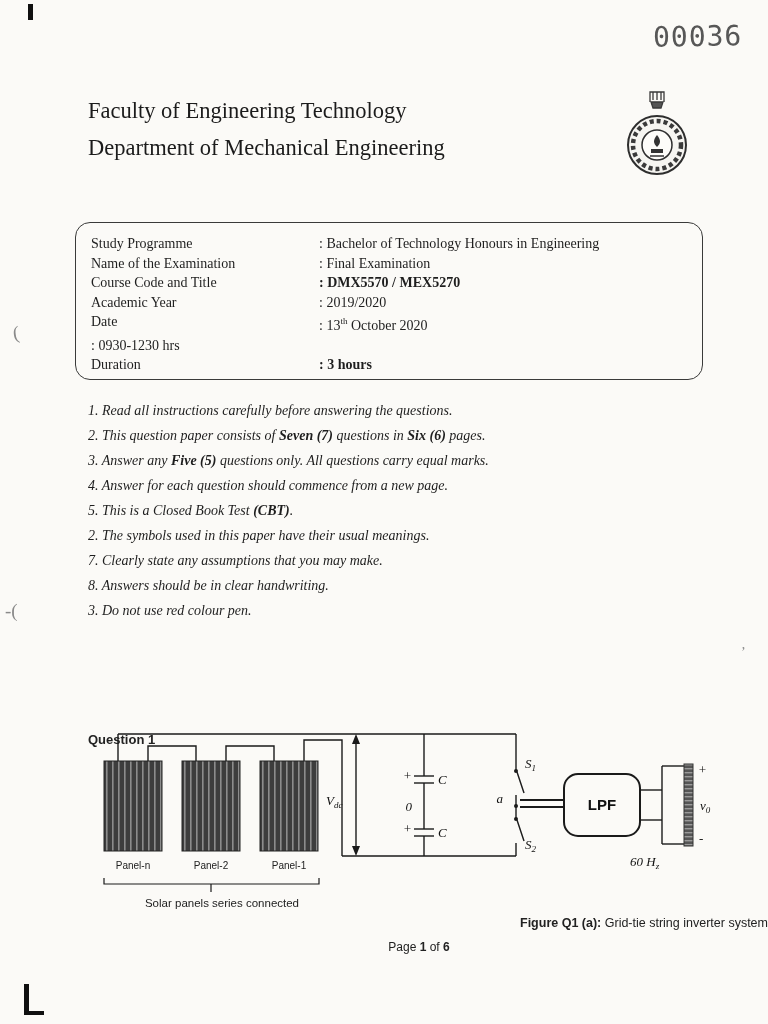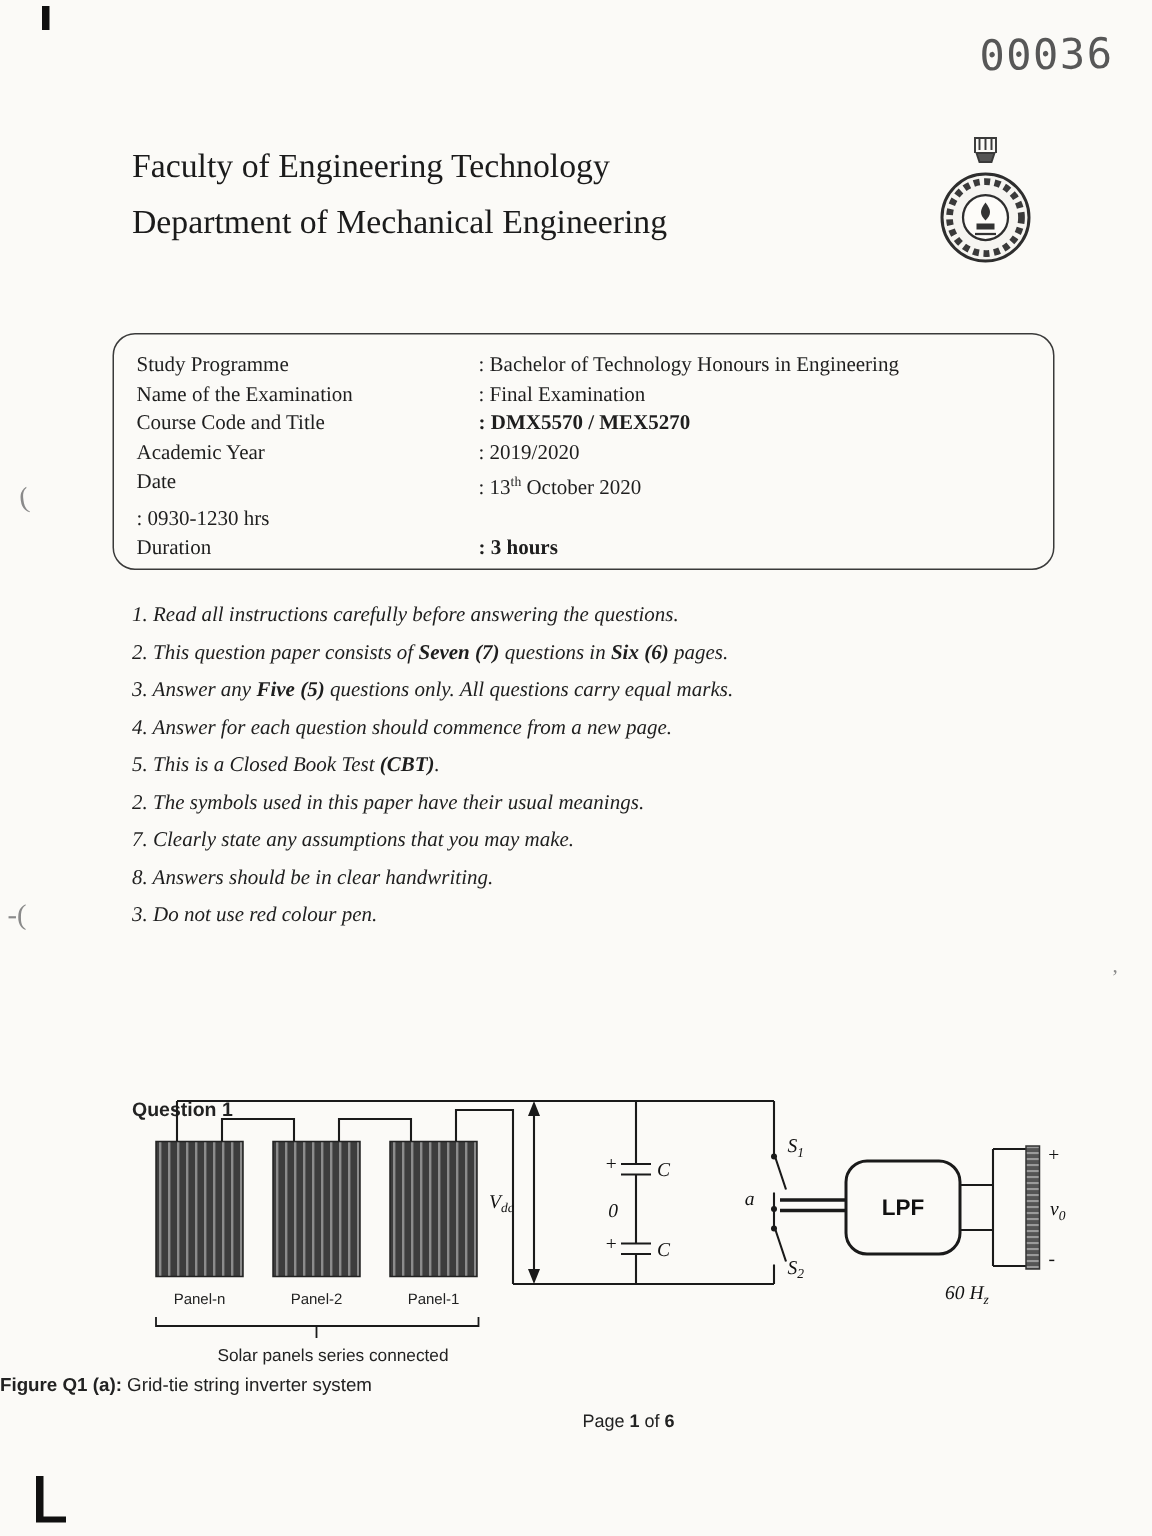--- a/index.html
+++ b/index.html
@@ -31,21 +31,21 @@
   .row.bold-row{font-weight:normal;}
   sup{font-size:65%;}
   
   .instructions{position:absolute;left:88px;top:398px;width:620px;}
   .inst-title{font-size:15.5px;font-weight:bold;margin-bottom:16px;}
   .inst{font-size:14px;line-height:25px;font-style:italic;}
   
   .q-title{position:absolute;left:88px;top:700px;font-family:"Liberation Sans",sans-serif;
     font-weight:bold;font-size:13px;color:#222;margin-top:32px;}
   .figure-wrap{position:absolute;left:84px;top:726px;}
-  .fig-caption{position:absolute;left:0;top:916px;width:768px;text-align:left;
+  .fig-caption{position:absolute;left:0;top:916px;width:768px;text-align:right;
     font-family:"Liberation Sans",sans-serif;font-size:12.5px;color:#222;}
   .page-footer{position:absolute;left:0;top:940px;width:768px;text-align:center;
     font-family:"Liberation Sans",sans-serif;font-size:12px;color:#222;padding-left:35px;}
   
   .sym{font-family:"Liberation Serif",serif;font-style:italic;font-size:13px;fill:#111;}
   .lbl{font-family:"Liberation Sans",sans-serif;font-size:10px;fill:#222;}
   .cap{font-family:"Liberation Sans",sans-serif;font-size:11.5px;fill:#222;}
   .lpf-t{font-family:"Liberation Sans",sans-serif;font-weight:bold;font-size:15px;fill:#111;}
 </style>
 </head>

